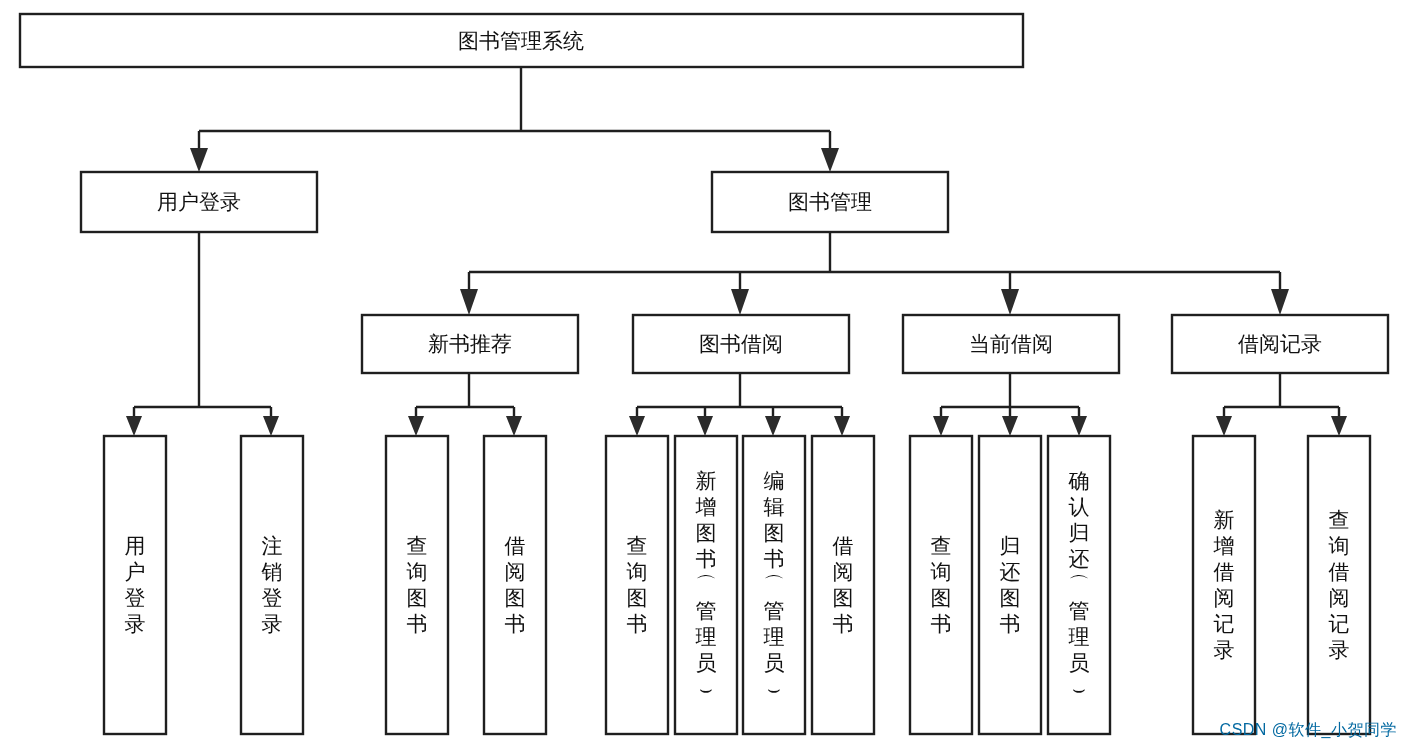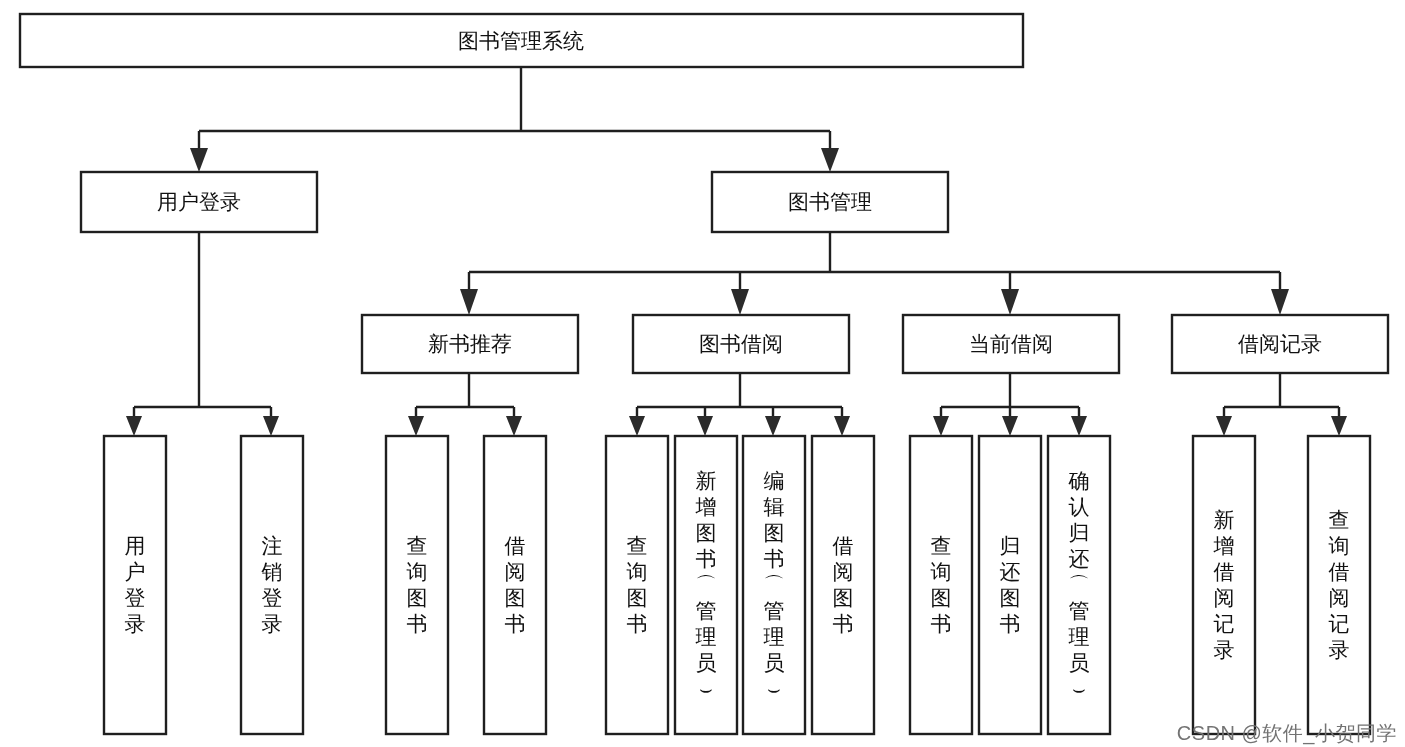--- a/index.html
+++ b/index.html
@@ -52,24 +52,24 @@
   }
   .node-label-v {
     font-family: "Liberation Sans", sans-serif;
     font-size: 21px;
     fill: #111111;
     text-anchor: middle;
   }
   .watermark {
     position: absolute;
     right: 8px;
-    bottom: 0;
-    font-family: "Liberation Sans", sans-serif;
-    font-size: 20px;
-    color: #737373;
+    bottom: 6px;
+    font-family: "Liberation Sans", sans-serif;
+    font-size: 16px;
+    color: #0369a1;
     letter-spacing: 0.5px;
     white-space: nowrap;
     pointer-events: none;
   }
 </style>
 </head>
 <body>
 
 <div id="diagram-root">
 

